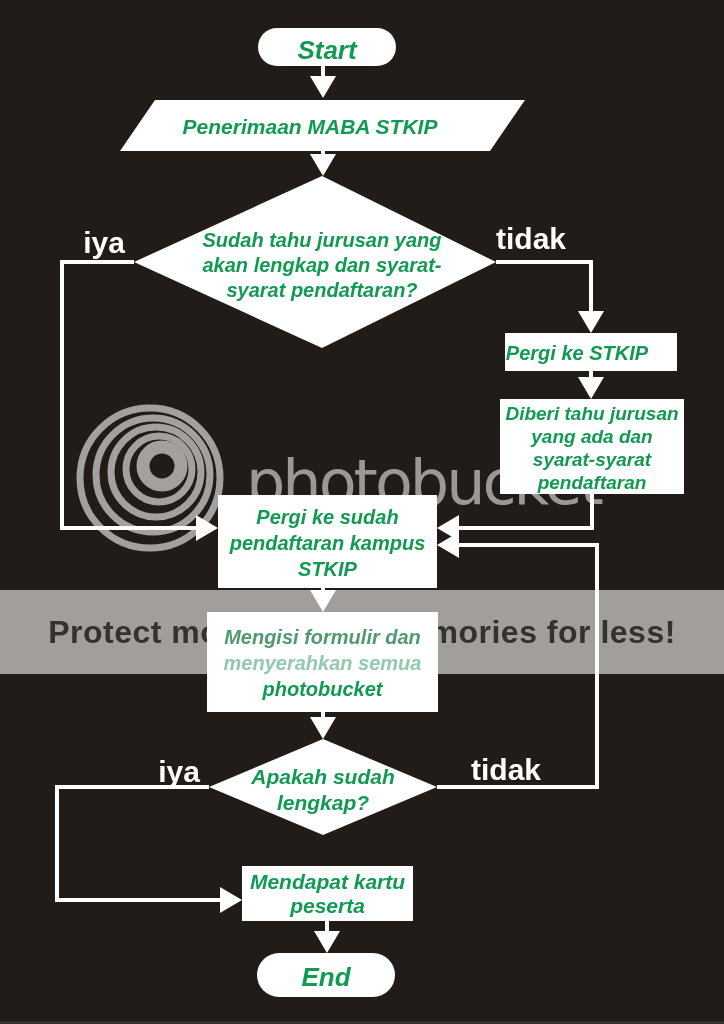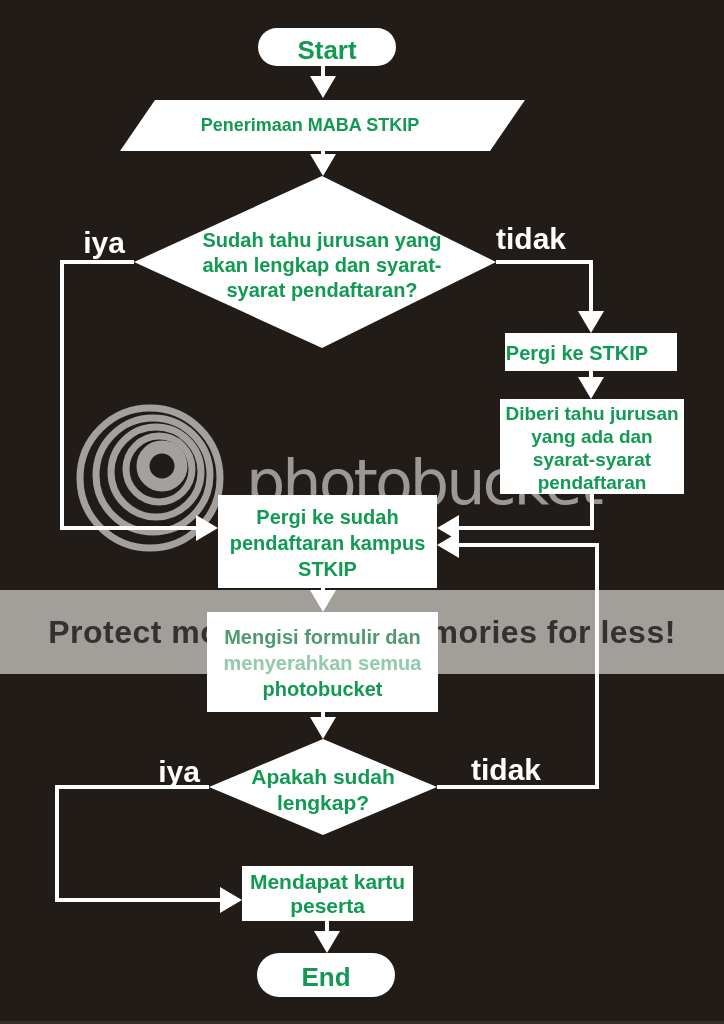--- a/index.html
+++ b/index.html
@@ -11,24 +11,24 @@
   .txt-layer{position:absolute;inset:0;z-index:3;}
   
   .wm-band{position:absolute;left:0;top:590px;width:724px;height:84px;background:#a29e9a;
            display:flex;align-items:center;justify-content:center;}
   .wm-band span{color:#343130;font-size:32px;font-weight:700;letter-spacing:.5px;white-space:nowrap;}
   .wm-logo{position:absolute;left:70px;top:398px;}
   .wm-word{position:absolute;left:246px;top:452px;font-size:62px;line-height:1;color:#9b9896;
            letter-spacing:-3px;font-weight:500;font-family:"DejaVu Sans",sans-serif;}
   .wm-bottom{position:absolute;left:0;bottom:0;width:724px;height:3px;background:#3a3531;opacity:.8;}
   
-  .txt{position:absolute;color:#129a53;font-weight:bold;text-align:center;line-height:1.25;}
+  .txt{position:absolute;color:#129a53;font-weight:bold;text-align:center;line-height:1.25;font-style:italic;}
   .wlabel{position:absolute;color:#ffffff;font-weight:bold;text-align:center;font-size:30px;line-height:1;}
   .t-start{left:258px;top:34px;width:138px;font-size:26px;}
-  .t-intake{left:130px;top:114px;width:360px;font-size:18px;}
+  .t-intake{left:130px;top:114px;width:360px;font-size:21px;}
   .t-d1{left:172px;top:228px;width:300px;font-size:20px;line-height:25px;}
   .t-iya1{left:69px;top:228px;width:70px;}
   .t-tidak1{left:489px;top:224px;width:84px;}
   .t-gostkip{left:505px;top:341px;width:144px;font-size:20px;}
   .t-informed{left:500px;top:402px;width:184px;font-size:19px;line-height:23px;}
   .t-loket{left:218px;top:504px;width:219px;font-size:20px;line-height:26px;}
   .t-form{left:207px;top:624px;width:231px;font-size:20px;line-height:26px;}
   .t-form .fade1{color:#4f9a70;}
   .t-form .fade2{color:#93c9ae;}
   .t-d2{left:223px;top:764px;width:200px;font-size:21px;line-height:26px;}

